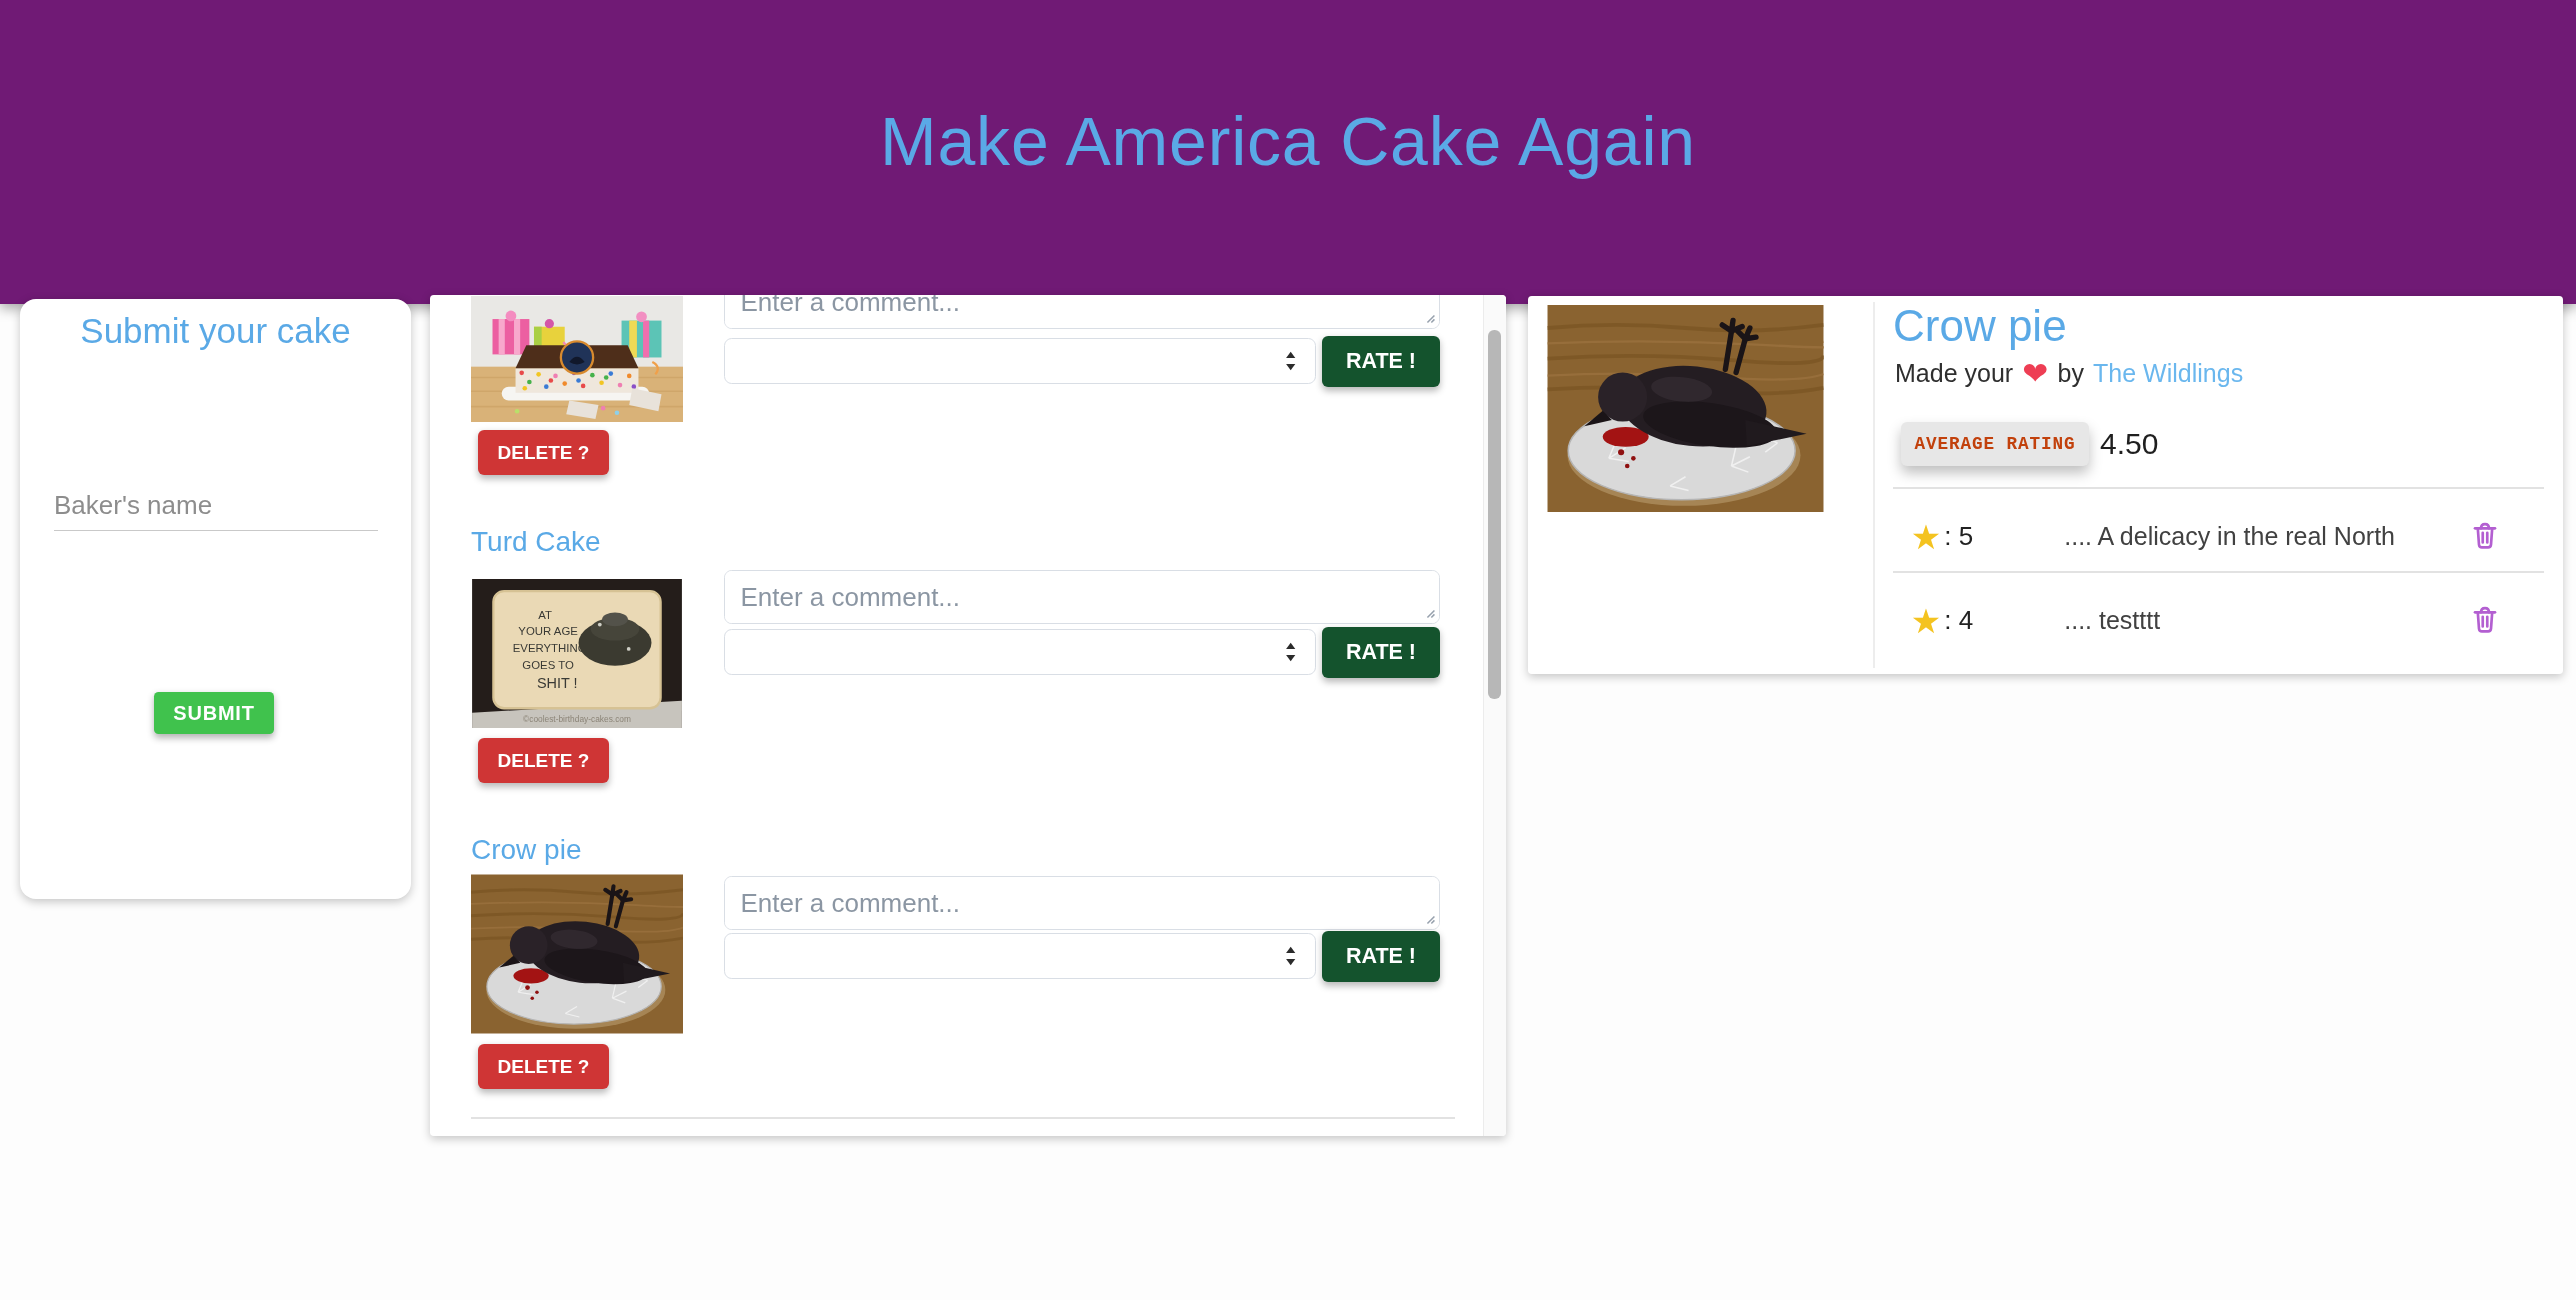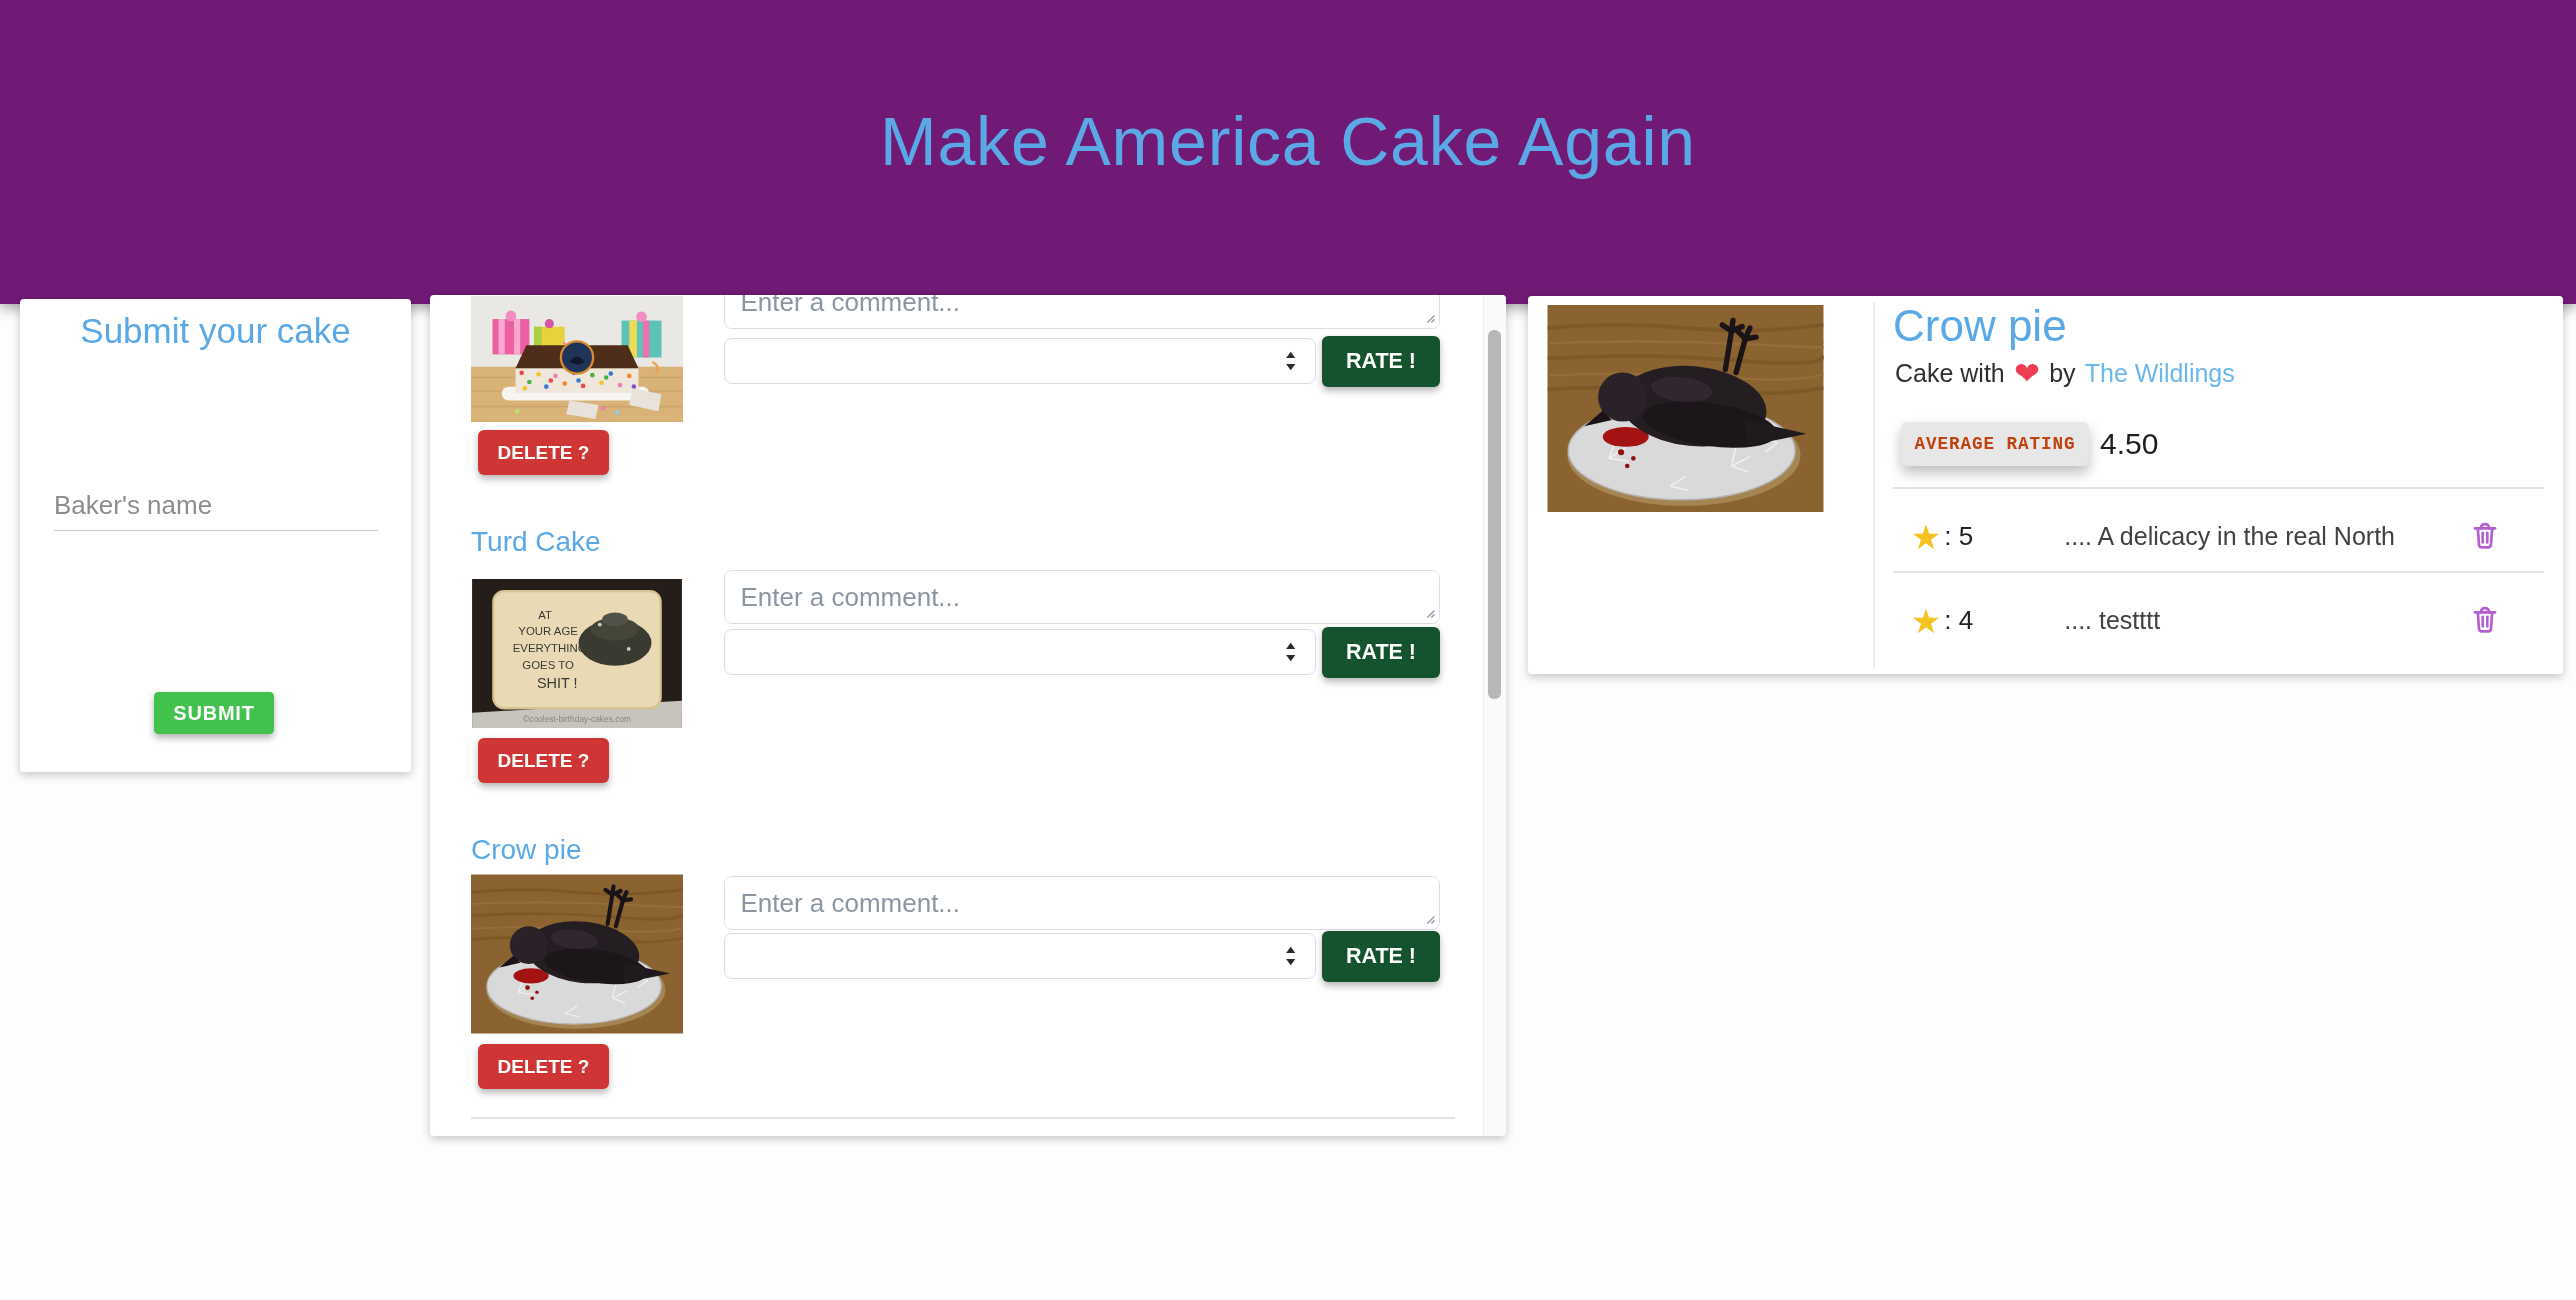--- a/index.html
+++ b/index.html
@@ -12,21 +12,21 @@
             background:#701a75; box-shadow:0 4.6px 12.3px rgba(0,0,0,.35);
             display:flex; align-items:center; justify-content:center; }
   .header h1 { margin:0 0 23px 0; font-size:68px; font-weight:300;
                color:#5aa9e6; letter-spacing:0.8px; }
 
   
   .card { position:absolute; background:#fff; border-radius:3.8px;
           box-shadow:0 2.3px 9.2px rgba(0,0,0,.22); }
 
   
-  .submit-card { left:20px; top:299px; width:391px; height:473px; }
+  .submit-card { left:20px; top:299px; width:391px; height:600px;border-radius:16px; }
   .submit-title { position:absolute; left:0; top:12.3px; width:100%;
                   text-align:center; font-size:35px; color:#5aa9e6; font-weight:400; }
   .field { position:absolute; left:34px; width:324px; height:60px;
            border-bottom:1.5px solid #c9c9c9; }
   .field .ph { position:absolute; left:0; bottom:9.2px; font-size:26px; color:#8d8d8d; }
   .f1 { top:77px; } .f2 { top:172px; } .f3 { top:277px; }
   .submit-btn { position:absolute; left:134px; top:393px; width:120px; height:42px;
                 background:#40c24d; border:none; border-radius:4.6px; color:#fff;
                 font-family:inherit; font-size:20px; font-weight:bold; letter-spacing:0.8px;
                 box-shadow:0 3.1px 7px rgba(0,0,0,.30); cursor:pointer; }
@@ -296,21 +296,21 @@
     <div class="detail-img">
       <svg viewBox="0 0 360 269" width="277" height="207">
           <use href="#sym-crow-pie"></use>
         </svg>
     </div>
     <div class="v-divider"></div>
 
     <div class="detail-title">Crow pie</div>
 
     <div class="made-line">
-      <span>Cake with</span>
+      <span>Made your</span>
       <span class="heart">❤</span>
       <span>by</span>
       <span class="baker-link">The Wildlings</span>
     </div>
 
     <button class="avg-chip">AVERAGE RATING</button>
     <div class="avg-value">4.50</div>
 
     <div class="d-hr hr1"></div>
 

